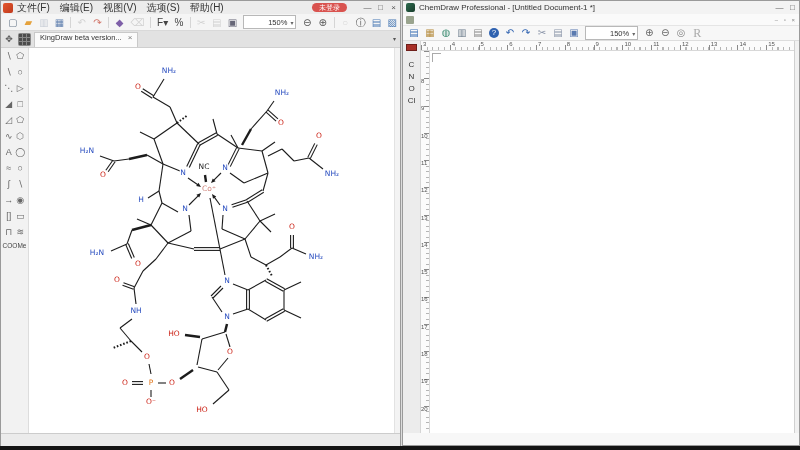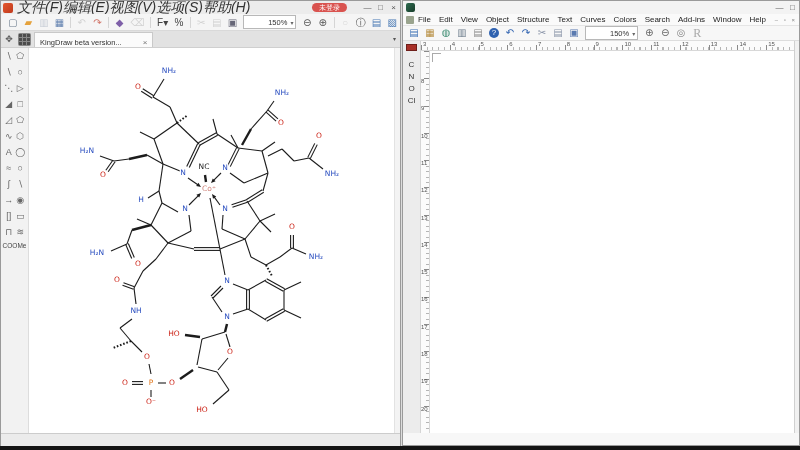--- a/index.html
+++ b/index.html
@@ -3,39 +3,39 @@
 <meta charset="utf-8">
 <style>
   html,body{margin:0;padding:0;}
   body{width:800px;height:450px;overflow:hidden;position:relative;background:#dcdcdc;
        font-family:"Liberation Sans","DejaVu Sans",sans-serif;-webkit-font-smoothing:antialiased;}
   .abs{position:absolute;}
   
   #kd{left:0;top:0;width:401px;height:446px;background:#f0f0f0;border:1px solid #9a9a9a;box-sizing:border-box;}
   #kd-titlebar{left:0;top:0;width:100%;height:13px;background:#ececec;display:flex;align-items:center;}
   #kd-appicon{width:10px;height:10px;margin:0 4px 0 2px;border-radius:2px;background:linear-gradient(135deg,#e4572e,#c03a1d);}
-  #kd-menus{display:flex;gap:0;font-size:14px;color:#333;font-style:italic;}
+  #kd-menus{display:flex;gap:10px;font-size:10px;color:#333;}
   #kd-menus span{cursor:default;}
   #kd-badge{margin-left:auto;background:#d9534f;color:#fff;font-size:7px;line-height:9px;padding:0 7px;border-radius:5px;margin-right:14px;}
   .winctl{display:flex;gap:0;}
   .winctl span{width:13px;text-align:center;font-size:8px;color:#555;line-height:13px;}
   
   #kd-toolbar{left:0;top:13px;width:100%;height:17px;background:#f5f5f5;border-bottom:1px solid #d9d9d9;display:flex;align-items:center;padding-left:4px;box-sizing:border-box;}
   .kd-icon{width:15px;text-align:center;font-size:10px;line-height:15px;margin:0 3px;}
   .kd-icon.dis{opacity:.38;}
   .kd-sep{width:1px;height:11px;background:#d5d5d5;margin:0 3px;}
   .combo{display:inline-flex;align-items:center;background:#fff;border:1px solid #b8b8b8;height:12px;padding:0 2px 0 4px;margin:0 3px;}
   .combo .combo-val{font-size:7.5px;color:#333;margin-left:20px;}
   .combo .combo-arr{font-size:6px;color:#666;margin-left:3px;}
   
   #kd-tabbar{left:0;top:30px;width:100%;height:17px;background:#e2e2e2;border-bottom:1px solid #cfcfcf;display:flex;align-items:flex-end;box-sizing:border-box;}
   #kd-pan{width:16px;text-align:center;font-size:9px;color:#555;line-height:16px;}
   #kd-gridtool{width:13px;height:13px;margin:0 3px 1px 1px;background:#4c4c4c;border-radius:2px;
      background-image:linear-gradient(#888 1px,transparent 1px),linear-gradient(90deg,#888 1px,transparent 1px);background-size:4px 4px;}
-  #kd-tab{background:#fbfbfb;border:1px solid #c9c9c9;border-bottom:none;height:14px;display:flex;align-items:flex-end;padding:0 5px;gap:21px;}
+  #kd-tab{background:#fbfbfb;border:1px solid #c9c9c9;border-bottom:none;height:14px;display:flex;align-items:flex-start;padding:0 5px;gap:6px;}
   #kd-tab .tab-title{font-size:7.5px;color:#333;}
   #kd-tab .tab-close{font-size:8px;color:#777;}
   #kd-tab-caret{margin-left:auto;margin-right:4px;font-size:6px;color:#555;line-height:15px;}
   
   #kd-body{left:0;top:47px;width:399px;height:385px;background:#fff;}
   #kd-palette{left:0;top:0;width:28px;height:385px;background:#f2f2f2;border-right:1px solid #ddd;box-sizing:border-box;}
   .kd-prow{display:flex;justify-content:space-between;padding:0 2px;height:16px;}
   .kd-prow span{width:12px;text-align:center;font-size:9px;color:#666;line-height:16px;}
   #kd-coome{font-size:6.5px;color:#444;text-align:center;margin-top:2px;}
   #kd-canvas{left:28px;top:0;width:365px;height:385px;background:#fff;}
@@ -363,41 +363,28 @@
         </svg>
     </div>
     <div id="kd-vscroll" class="abs"></div>
   </div>
   <div id="kd-status" class="abs"></div>
 </div>
 
 <div id="cd" class="abs">
   <div id="cd-titlebar" class="abs">
     <span id="cd-appicon"></span>
+    <span id="cd-title">ChemDraw Professional - [Untitled Document-1 *]</span>
     <span class="winctl">
       <span>—</span>
       <span>□</span>
     </span>
   </div>
   <div id="cd-menubar" class="abs">
     <span id="cd-menuicon"></span>
-    <nav id="cd-menus">
-        <span>File</span>
-        <span>Edit</span>
-        <span>View</span>
-        <span>Object</span>
-        <span>Structure</span>
-        <span>Text</span>
-        <span>Curves</span>
-        <span>Colors</span>
-        <span>Search</span>
-        <span>Add-ins</span>
-        <span>Window</span>
-        <span>Help</span>
-      </nav>
     <span id="cd-docctl">– ▫ ×</span>
   </div>
   <div id="cd-toolbar" class="abs">
       <span class="cd-icon" style="color: rgb(58, 111, 181);">▤</span>
       <span class="cd-icon" style="color: rgb(181, 138, 58);">▦</span>
       <span class="cd-icon" style="color: rgb(58, 138, 111);">◍</span>
       <span class="cd-icon" style="color: rgb(106, 122, 138);">▥</span>
       <span class="cd-icon" style="color: rgb(138, 138, 138);">▤</span>
       <span class="cd-icon cd-help">?</span>
       <span class="cd-icon" style="color: rgb(47, 98, 176);">↶</span>

